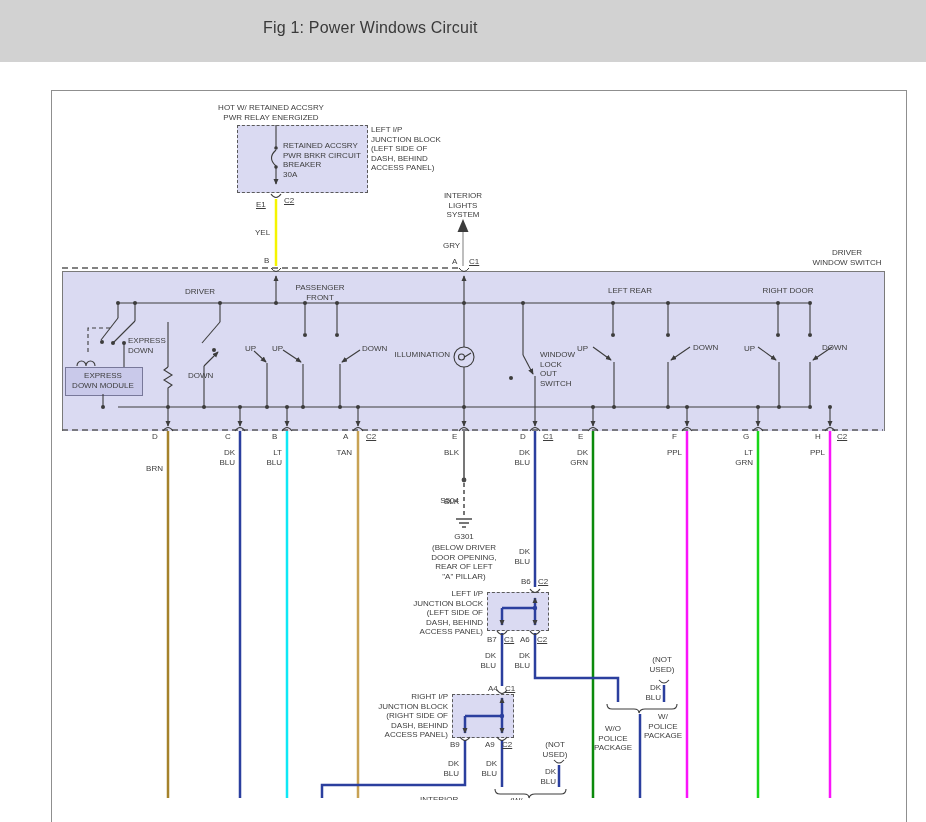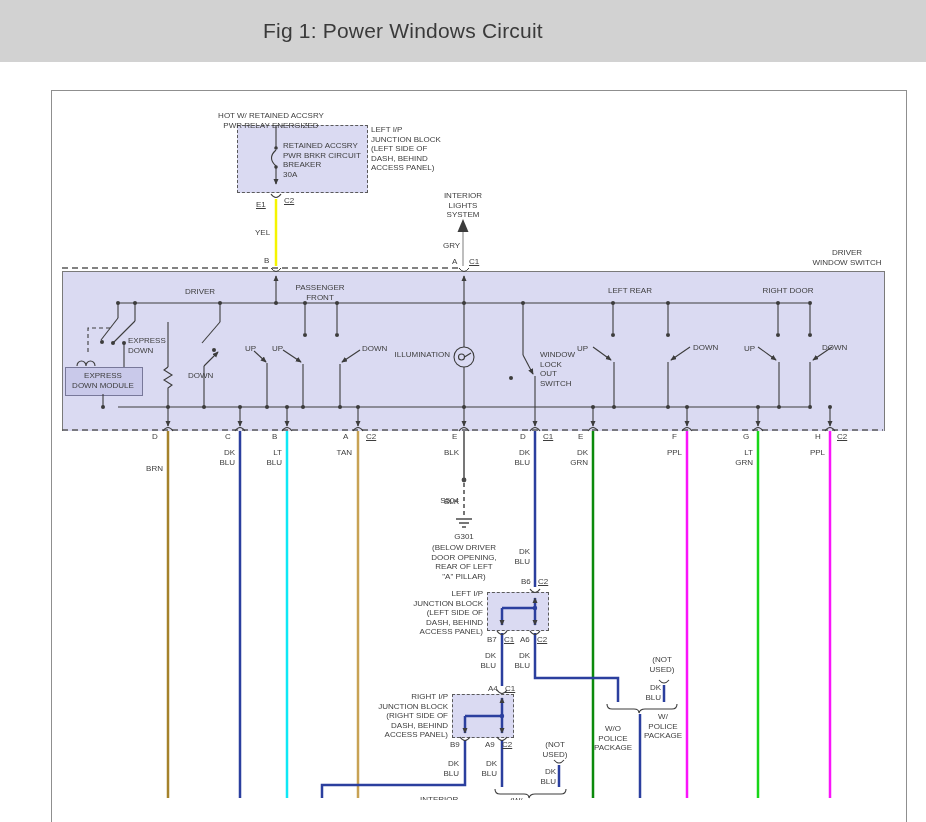--- a/index.html
+++ b/index.html
@@ -1,19 +1,19 @@
 <!DOCTYPE html>
 <html><head>
 <meta charset="utf-8">
 <style>
   html,body{margin:0;padding:0;background:#fff;}
   #stage{position:relative;width:926px;height:822px;overflow:hidden;background:#ffffff;
          font-family:"Liberation Sans",sans-serif;}
   #hdr{position:absolute;left:0;top:0;width:926px;height:62px;background:#d2d2d2;}
-  #title{position:absolute;left:263px;top:19px;font-size:21px;color:#3a3a3a;letter-spacing:.2px;}
+  #title{position:absolute;left:263px;top:19px;font-size:16px;color:#3a3a3a;letter-spacing:.2px;}
   #frame{position:absolute;left:51px;top:90px;width:854px;height:732px;
          border:1px solid #8f8f8f;border-bottom:none;background:#fff;}
   .box{position:absolute;background:#dadaf2;}
   .dashed{border:1.6px dashed #5a5a5a;}
   .solid{border:1px solid #78789a;}
   svg{position:absolute;left:0;top:0;}
   .lb{position:absolute;font-size:8px;line-height:9.5px;color:#3d3d3d;white-space:pre-line;}
   .ac{transform:translateX(-50%);text-align:center;}
   .ar{transform:translateX(-100%);text-align:right;}
   .u{text-decoration:underline;}
@@ -237,21 +237,21 @@
       <path d="M 497 690 Q 502 697 507 690"></path>
       <path d="M 460 737 Q 465 744 470 737"></path>
       <path d="M 497 737 Q 502 744 507 737"></path>
       <path d="M 554 760 Q 559 766 564 760"></path>
       <path d="M 659 680 Q 664 686 669 680"></path>
       <path d="M 495 789 Q 495 794 500 794 L 524 794 Q 529 794 529 798 Q 530 794 535 794 L 561 794 Q 566 794 566 789"></path>
       <path d="M 607 704 Q 607 709 612 709 L 634 709 Q 639 709 639 713 Q 640 709 645 709 L 672 709 Q 677 709 677 704"></path>
     </g>
   </svg>
 
-  <div class="lb ac" style="left:271px;top:103px;margin-top:8px;">HOT W/ RETAINED ACCSRY
+  <div class="lb ac" style="left:271px;top:103px;">HOT W/ RETAINED ACCSRY
 PWR RELAY ENERGIZED</div>
   <div class="lb" style="left:283px;top:141px;">RETAINED ACCSRY
 PWR BRKR CIRCUIT
 BREAKER
 30A</div>
   <div class="lb" style="left:371px;top:125px;">LEFT I/P
 JUNCTION BLOCK
 (LEFT SIDE OF
 DASH, BEHIND
 ACCESS PANEL)</div>

